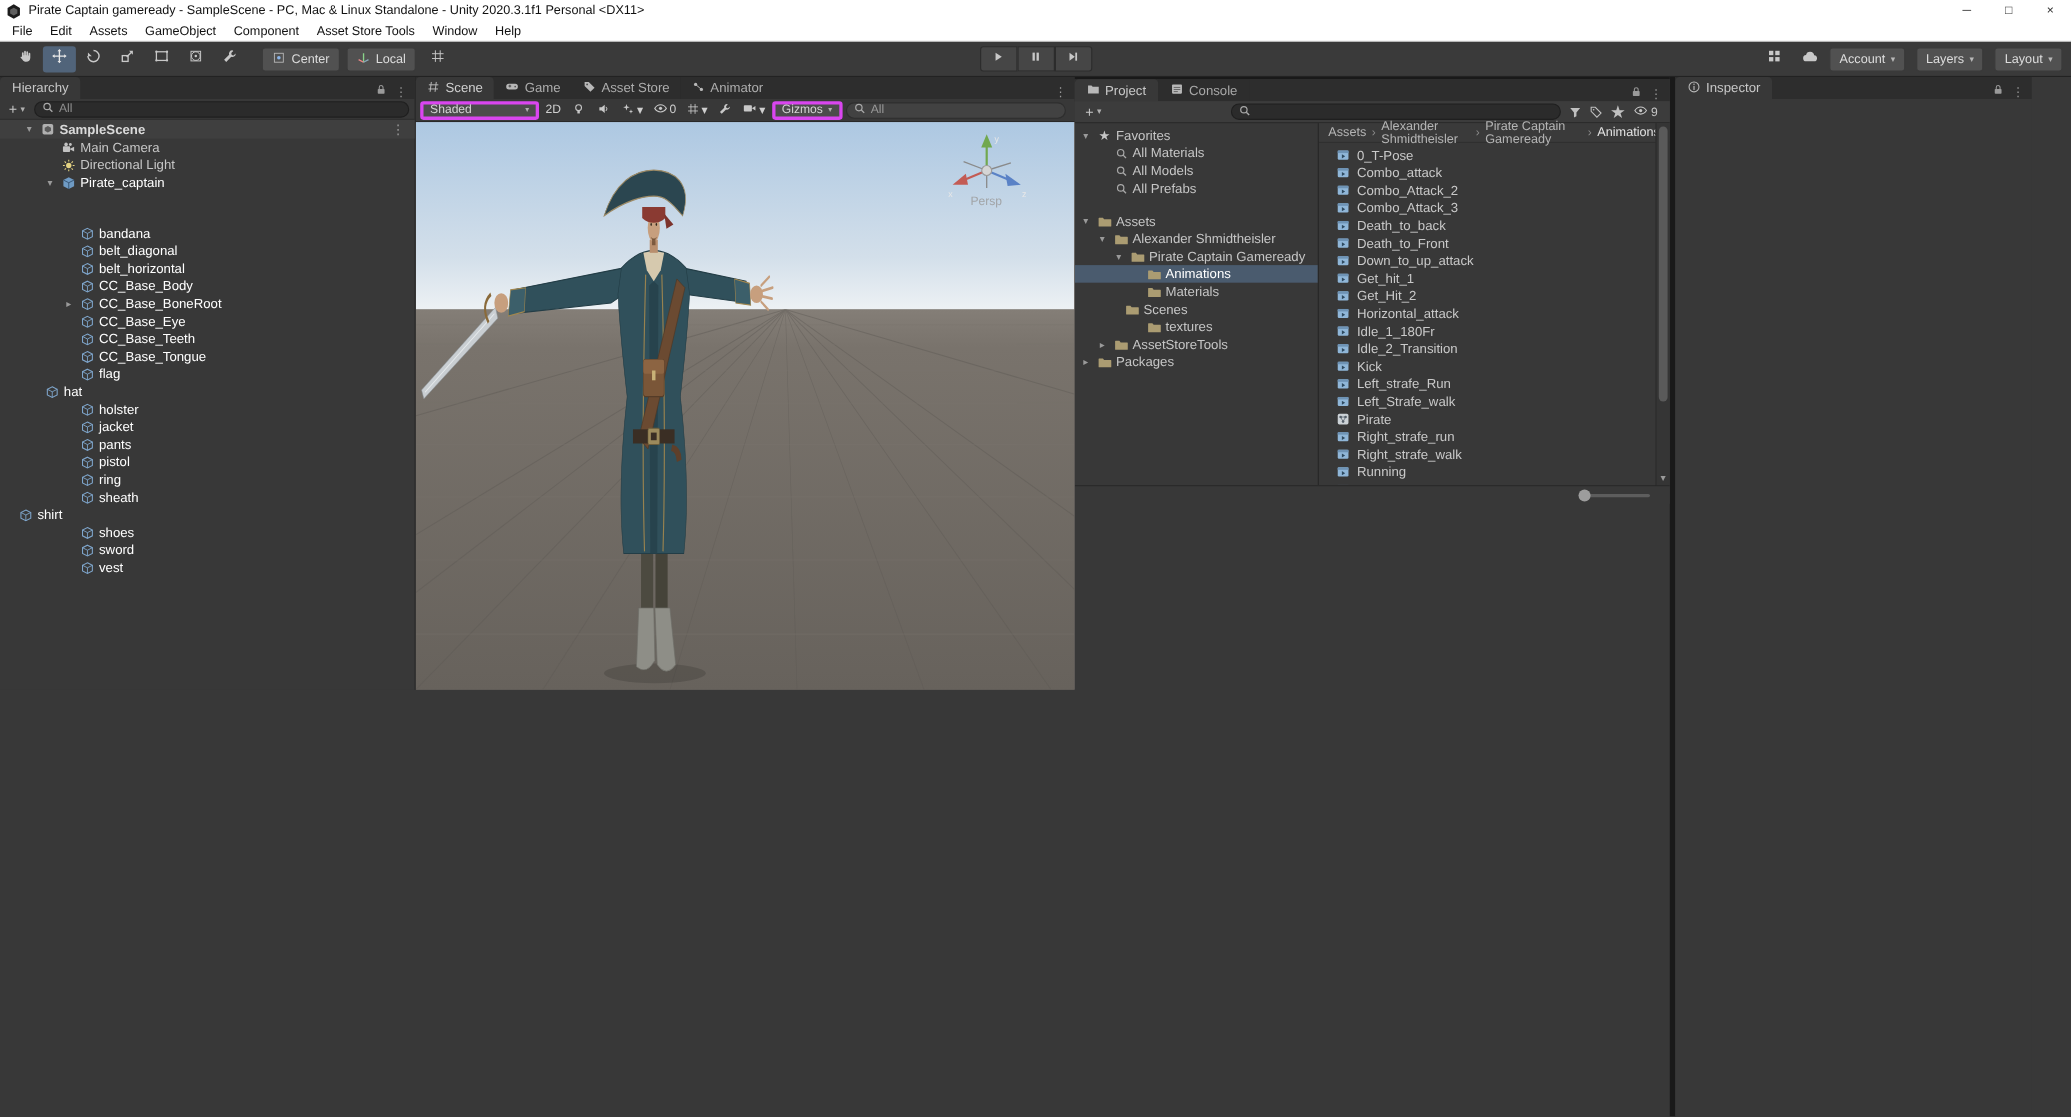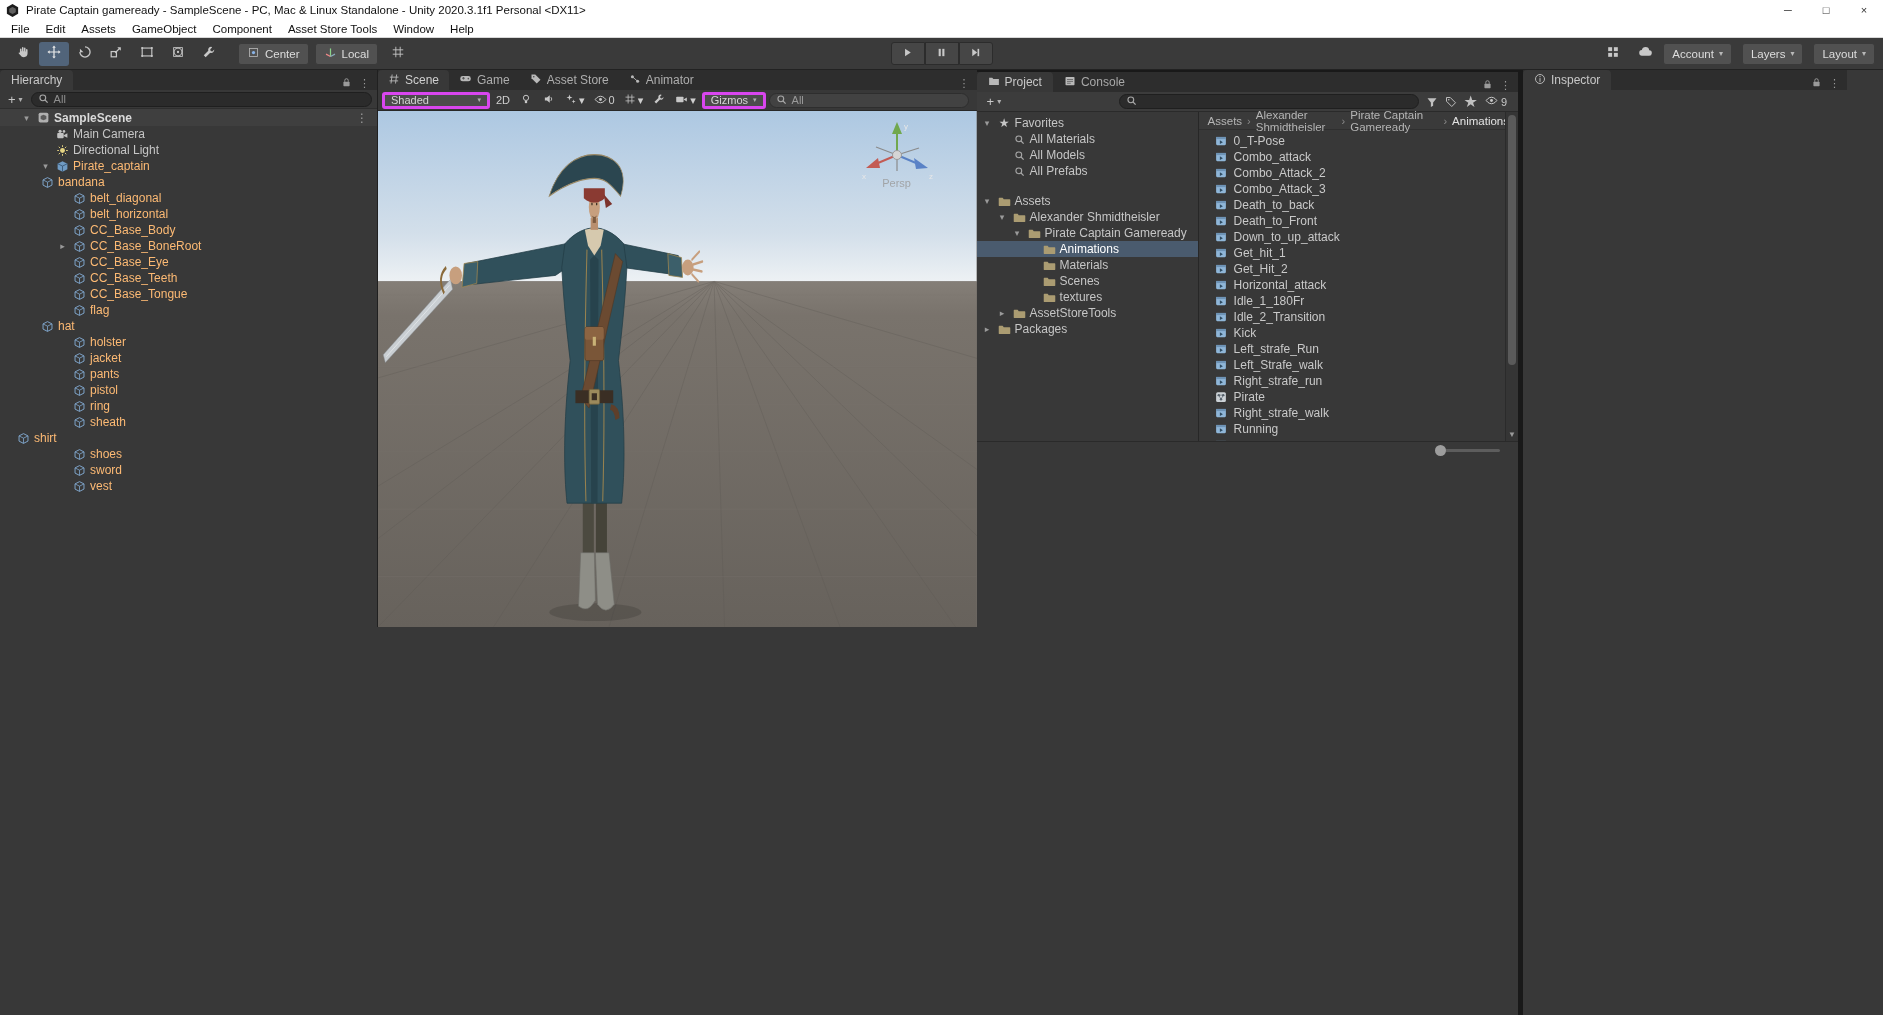--- a/index.html
+++ b/index.html
@@ -47,21 +47,21 @@
   .hierarchy{width:378px;background:#383838;border-right:1px solid #202020;display:flex;flex-direction:column;}
   .hsearch-row{height:19px;display:flex;align-items:center;padding:2px 5px;gap:5px;border-bottom:1px solid #2e2e2e;}
   .plus-btn{color:#c8c8c8;font-size:13px;display:flex;align-items:center;gap:3px;padding:0 3px;}
   .plus-btn .caret{font-size:8px;color:#b0b0b0;}
   .search-pill{flex:1;height:15px;background:#2b2b2b;border:1px solid #1f1f1f;border-radius:8px;display:flex;align-items:center;padding:0 6px;gap:5px;color:#8f8f8f;font-size:11px;}
   .scene-row{height:17px;background:#3f3f3f;display:flex;align-items:center;gap:3px;color:#dadada;font-size:12px;font-weight:bold;padding-left:20px;}
   .scene-row .dots{margin-left:auto;padding-right:9px;color:#9a9a9a;font-weight:normal;}
   .hrow{height:16px;display:flex;align-items:center;gap:3px;font-size:12px;color:#c6c6c6;}
   .arrow{width:13px;text-align:center;color:#9a9a9a;font-size:9px;flex:none;display:inline-block;}
   .hic,.tic{width:15px;display:inline-flex;justify-content:center;flex:none;}
-  .hlabel.prefab{color:#fdba74;}
+  .hlabel.prefab{color:#ffffff;}
 
   
   .scene-panel{flex:1;display:flex;flex-direction:column;background:#383838;min-width:0;}
   .vtab{height:20px;padding:0 10px;display:flex;align-items:center;gap:5px;font-size:12px;color:#adadad;background:#2d2d2d;}
   .vtab.active{background:#383838;border-radius:4px 4px 0 0;color:#d0d0d0;}
   .scene-controls{height:21px;background:#383838;border-bottom:1px solid #282828;display:flex;align-items:center;padding:0 4px;gap:3px;}
   .sc-dd{height:17px;background:#4c4c4c;border:3px solid #d946ef;border-radius:3px;color:#d5d5d5;font-size:11px;display:flex;align-items:center;gap:5px;padding:0 6px;}
   .sc-dd .caret{font-size:7px;color:#b0b0b0;}
   .sc-btn{height:17px;min-width:20px;display:flex;align-items:center;justify-content:center;gap:2px;border-radius:3px;color:#cfcfcf;font-size:11px;padding:0 3px;}
   .sc-right{margin-left:auto;display:flex;align-items:center;gap:3px;}
@@ -328,21 +328,21 @@
               <div class="hrow" style="padding-left: 39px;">
                 <span class="arrow">▾</span>
                 <span class="hic">
                   <svg viewBox="0 0 16 16" width="13" height="13">
                     <path d="M8 1.5L14 4.5v7L8 14.5 2 11.5v-7z" fill="#6f9bc4"></path>
                     <path d="M2 4.5L8 7.5l6-3M8 7.5v7" stroke="#32506e" stroke-width="1" fill="none"></path>
                   </svg>
                 </span>
                 <span class="hlabel prefab">Pirate_captain</span>
               </div>
-              <div class="hrow" style="padding-left: 24px;">
+              <div class="hrow" style="padding-left: 56px; margin-top: 30px;">
                 <span class="arrow"></span>
                 <span class="hic">
                   <svg viewBox="0 0 16 16" width="13" height="13">
                     <path d="M8 2l5.5 2.8v6.4L8 14 2.5 11.2V4.8z" fill="none" stroke="#7fa6cc" stroke-width="1.2"></path>
                     <path d="M2.5 4.8L8 7.6l5.5-2.8M8 7.6V14" stroke="#7fa6cc" stroke-width="1" fill="none"></path>
                   </svg>
                 </span>
                 <span class="hlabel prefab">bandana</span>
               </div>
               <div class="hrow" style="padding-left: 56px;">
@@ -902,21 +902,21 @@
                 </div>
                 <div class="trow" style="padding-left: 49px;">
                   <span class="arrow"></span>
                   <span class="tic">
                     <svg viewBox="0 0 16 16" width="13" height="13">
                       <path d="M1.5 3.5h4.2l1.4 1.8h7.4a.6.6 0 0 1 .6.6v7a.6.6 0 0 1-.6.6H1.5a.6.6 0 0 1-.6-.6V4.1a.6.6 0 0 1 .6-.6z" fill="#ab9c72"></path>
                     </svg>
                   </span>
                   <span>Materials</span>
                 </div>
-                <div class="trow" style="padding-left: 49px;">
+                <div class="trow" style="padding-left: 29px;">
                   <span class="arrow"></span>
                   <span class="tic">
                     <svg viewBox="0 0 16 16" width="13" height="13">
                       <path d="M1.5 3.5h4.2l1.4 1.8h7.4a.6.6 0 0 1 .6.6v7a.6.6 0 0 1-.6.6H1.5a.6.6 0 0 1-.6-.6V4.1a.6.6 0 0 1 .6-.6z" fill="#ab9c72"></path>
                     </svg>
                   </span>
                   <span>Scenes</span>
                 </div>
                 <div class="trow" style="padding-left: 49px;">
                   <span class="arrow"></span>
@@ -1104,38 +1104,38 @@
                       <rect x="1.5" y="2.5" width="13" height="11" rx="1.5" fill="#8fb6d8"></rect>
                       <rect x="1.5" y="2.5" width="13" height="3" fill="#6e93b5"></rect>
                       <path d="M6.5 7l4 2.5-4 2.5z" fill="#2e4a60"></path>
                     </svg>
                   </span>
                   <span>Left_Strafe_walk</span>
                 </div>
                 <div class="frow">
                   <span class="fic">
                     <svg viewBox="0 0 16 16" width="12" height="12">
-                      <rect x="1.5" y="2.5" width="13" height="11" rx="1.5" fill="#8fb6d8"></rect>
-                      <rect x="1.5" y="2.5" width="13" height="3" fill="#6e93b5"></rect>
-                      <path d="M6.5 7l4 2.5-4 2.5z" fill="#2e4a60"></path>
-                    </svg>
-                  </span>
-                  <span>Right_strafe_run</span>
-                </div>
-                <div class="frow">
-                  <span class="fic">
-                    <svg viewBox="0 0 16 16" width="12" height="12">
                       <rect x="1.5" y="1.5" width="13" height="13" rx="2" fill="#ccd2d6"></rect>
                       <circle cx="5" cy="5.5" r="1.6" fill="#55606a"></circle>
                       <circle cx="11" cy="5.5" r="1.6" fill="#55606a"></circle>
                       <circle cx="8" cy="11" r="1.6" fill="#55606a"></circle>
                       <path d="M5 5.5h6M5 5.5l3 5.5M11 5.5l-3 5.5" stroke="#55606a" stroke-width="0.9" fill="none"></path>
                     </svg>
                   </span>
                   <span>Pirate</span>
+                </div>
+                <div class="frow">
+                  <span class="fic">
+                    <svg viewBox="0 0 16 16" width="12" height="12">
+                      <rect x="1.5" y="2.5" width="13" height="11" rx="1.5" fill="#8fb6d8"></rect>
+                      <rect x="1.5" y="2.5" width="13" height="3" fill="#6e93b5"></rect>
+                      <path d="M6.5 7l4 2.5-4 2.5z" fill="#2e4a60"></path>
+                    </svg>
+                  </span>
+                  <span>Right_strafe_run</span>
                 </div>
                 <div class="frow">
                   <span class="fic">
                     <svg viewBox="0 0 16 16" width="12" height="12">
                       <rect x="1.5" y="2.5" width="13" height="11" rx="1.5" fill="#8fb6d8"></rect>
                       <rect x="1.5" y="2.5" width="13" height="3" fill="#6e93b5"></rect>
                       <path d="M6.5 7l4 2.5-4 2.5z" fill="#2e4a60"></path>
                     </svg>
                   </span>
                   <span>Right_strafe_walk</span>

